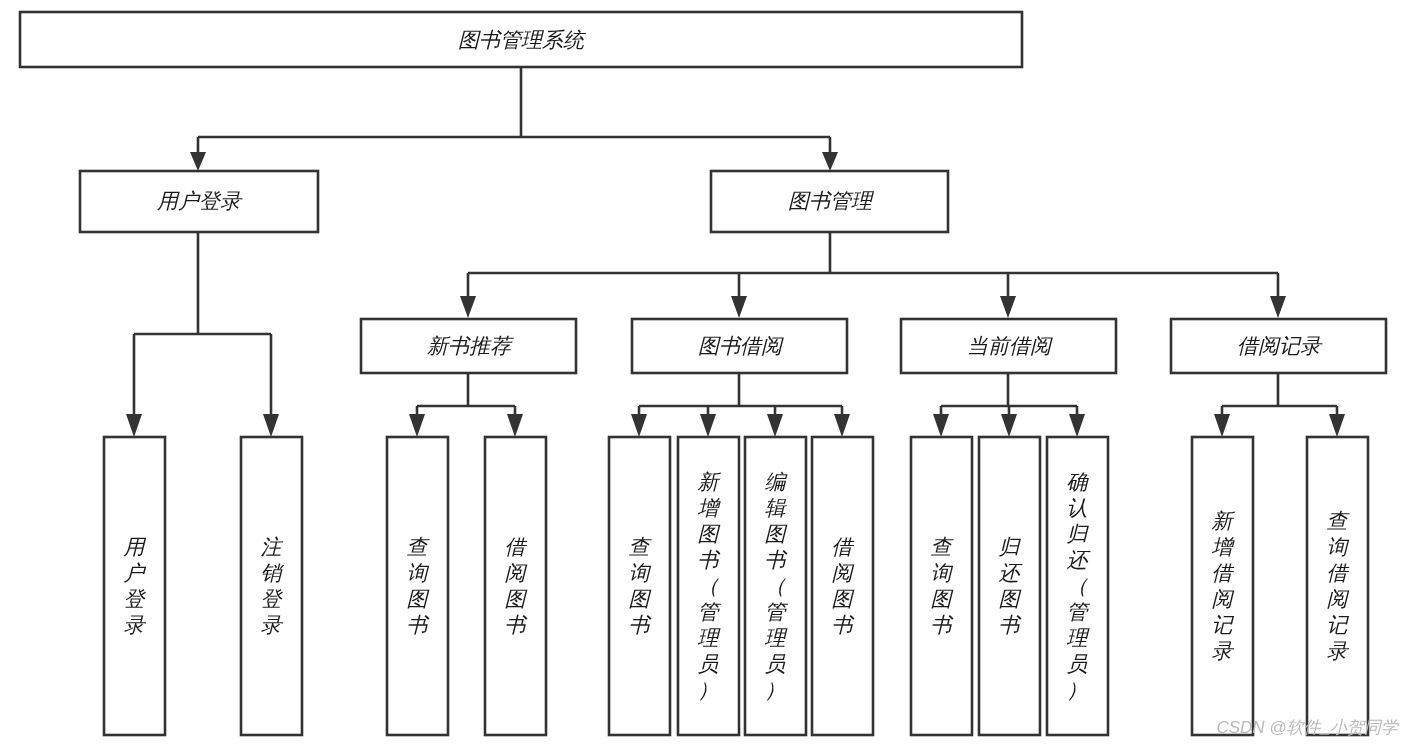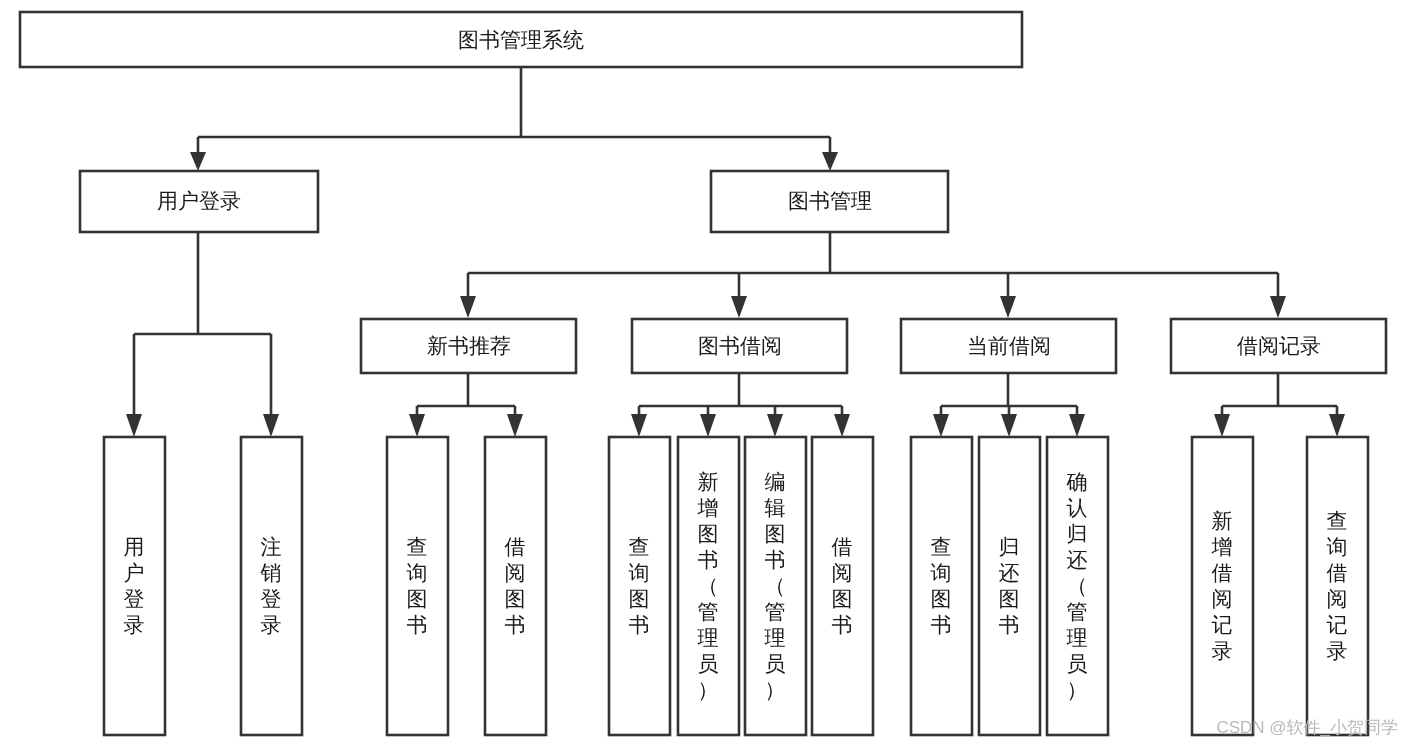--- a/index.html
+++ b/index.html
@@ -13,20 +13,21 @@
     font-family: "Liberation Sans", "DejaVu Sans", sans-serif;
     overflow: hidden;
     position: relative;
   }
   #diagram-root {
     position: absolute;
     left: 0;
     top: 0;
     width: 1404px;
     height: 747px;
+    font-style: italic;
   }
   .node-box {
     fill: #ffffff;
     stroke: #333333;
     stroke-width: 2.6;
   }
   .connector {
     stroke: #333333;
     stroke-width: 2.6;
     fill: none;

